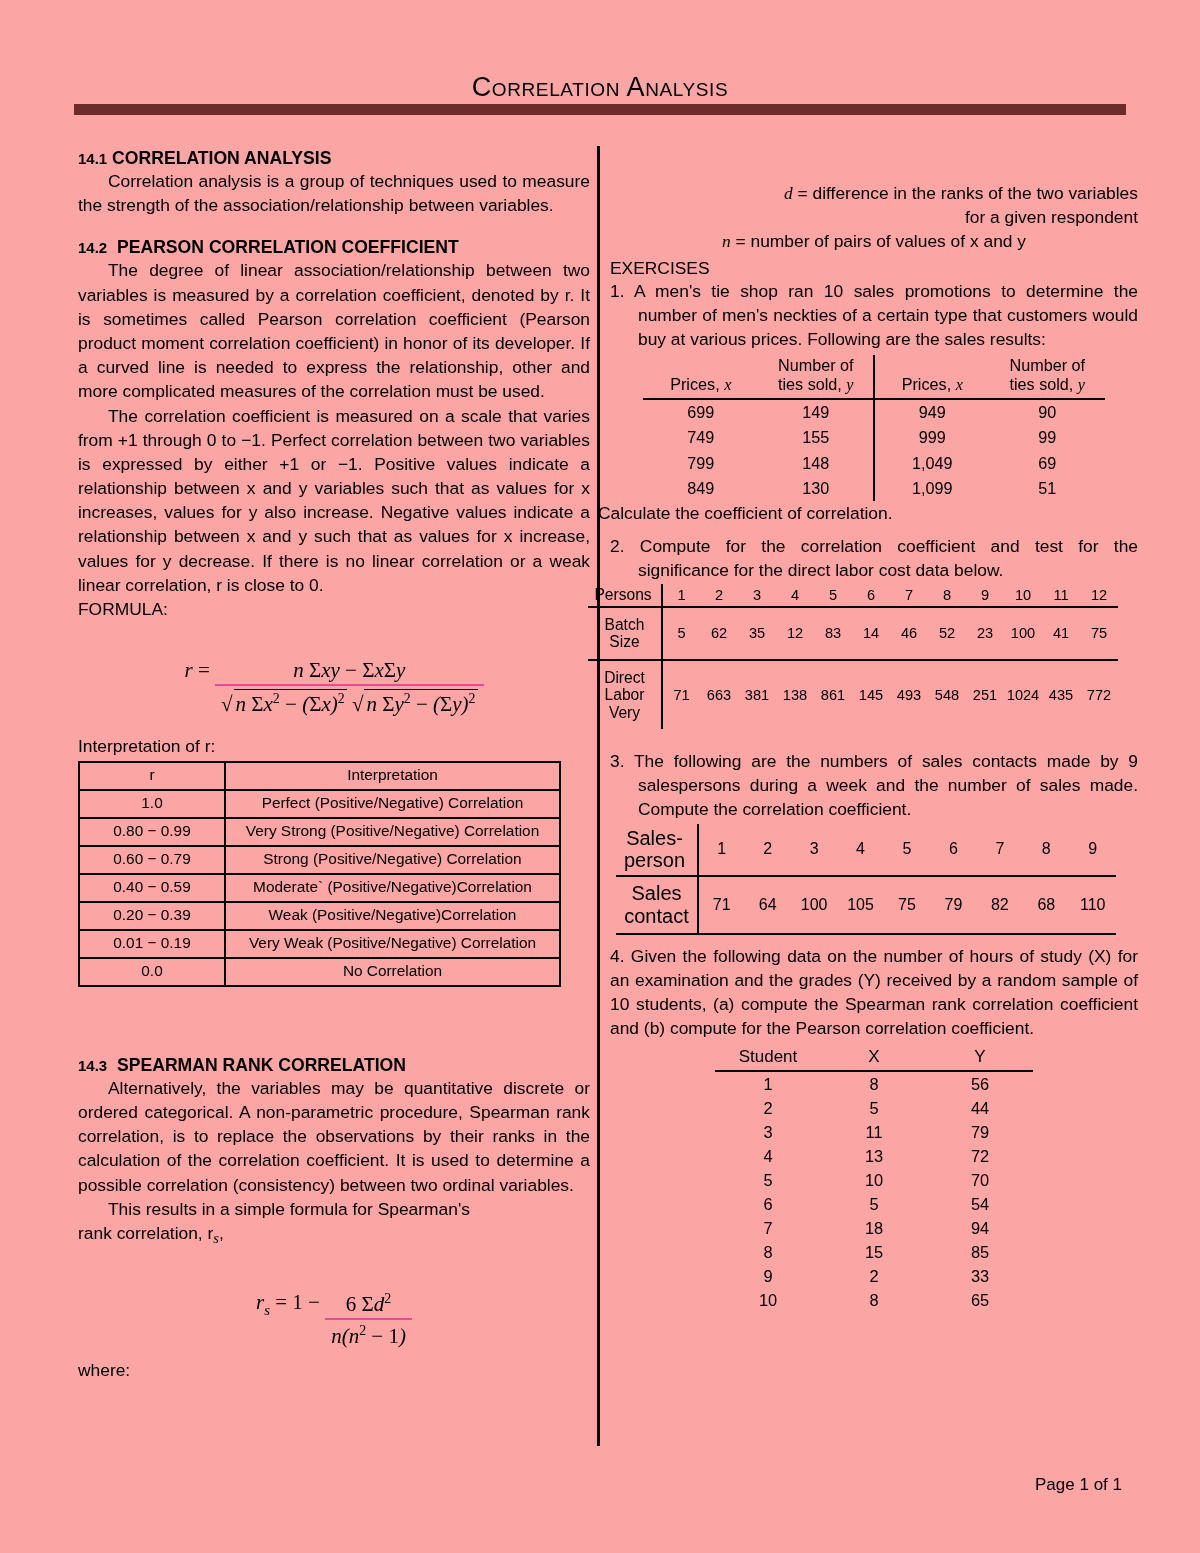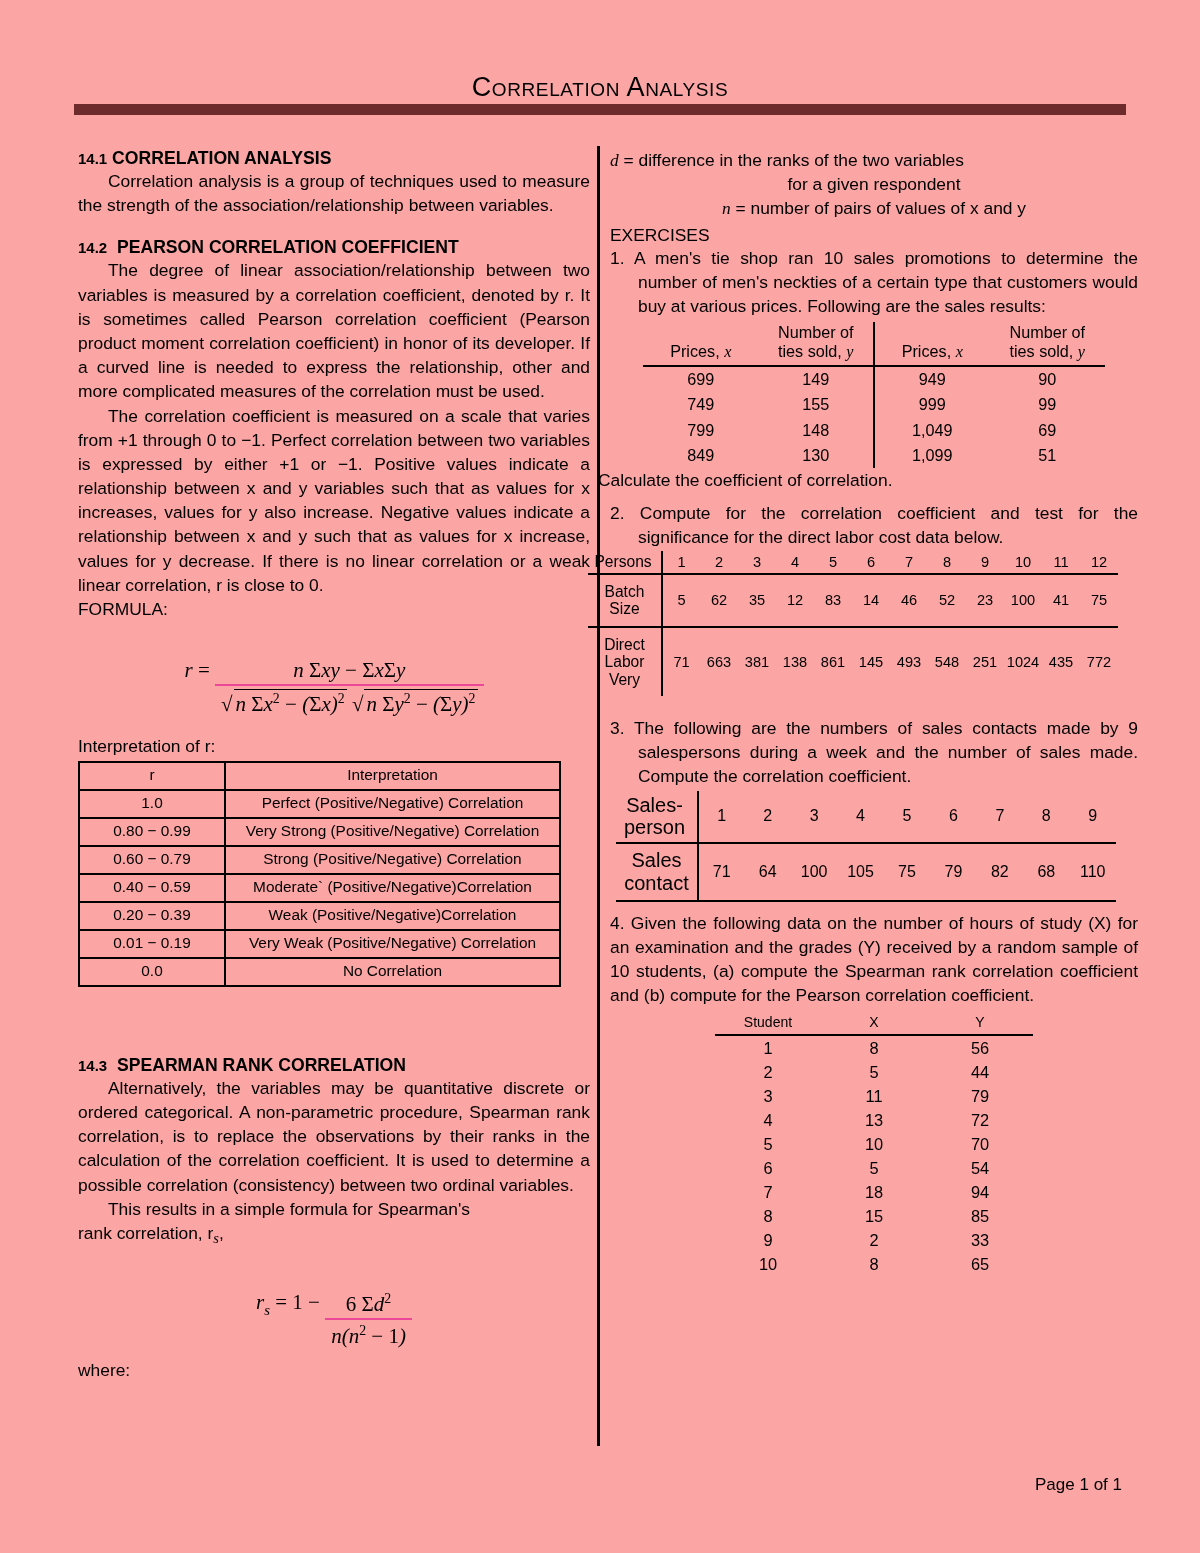--- a/index.html
+++ b/index.html
@@ -215,21 +215,21 @@
   table.study td {
     font-size: 16.4px;
     text-align: center;
     padding: 2px 2px;
     line-height: 1.22;
   }
   table.study tr.hdr td {
     border-bottom: 2.2px solid #000;
     padding-bottom: 3px;
   }
-  table.study tr.hdr td { font-size: 14px; }
+  table.study tr.hdr td { font-size: 17px; }
 
   
   .footer {
     position: absolute;
     right: 78px;
     bottom: 58px;
     font-size: 17px;
   }
 </style>
 </head>
@@ -329,25 +329,25 @@
         <span class="num-part"><span class="up">6</span> <span class="up">Σ</span><i>d</i><sup class="e">2</sup></span>
         <span class="den-part"><i>n</i>(<i>n</i><sup class="e">2</sup> <span class="up">−</span> <span class="up">1</span>)</span>
       </span>
     </div>
 
     <div class="para" style="margin-top:10px;">where:</div>
   </div>
 
   <div class="col-right">
 
-    <div class="para center" style="text-align:left;">
+    <div class="para center" style="text-align:right;margin-top:33px;">
       <i class="it">d</i>
       <span>= difference in the ranks of the two variables</span>
     </div>
-    <div class="para center" style="text-align:center;">
+    <div class="para center" style="text-align:right;">
       <span>for a given respondent</span>
     </div>
     <div class="para center" style="text-align:center;">
       <i class="it">n</i>
       <span>= number of pairs of values of x and y</span>
     </div>
 
     <div class="heading" style="margin-top:4px;font-weight:normal;font-size:17.4px;">EXERCISES</div>
 
     <div class="para" style="padding-left:28px;text-indent:-28px;">

